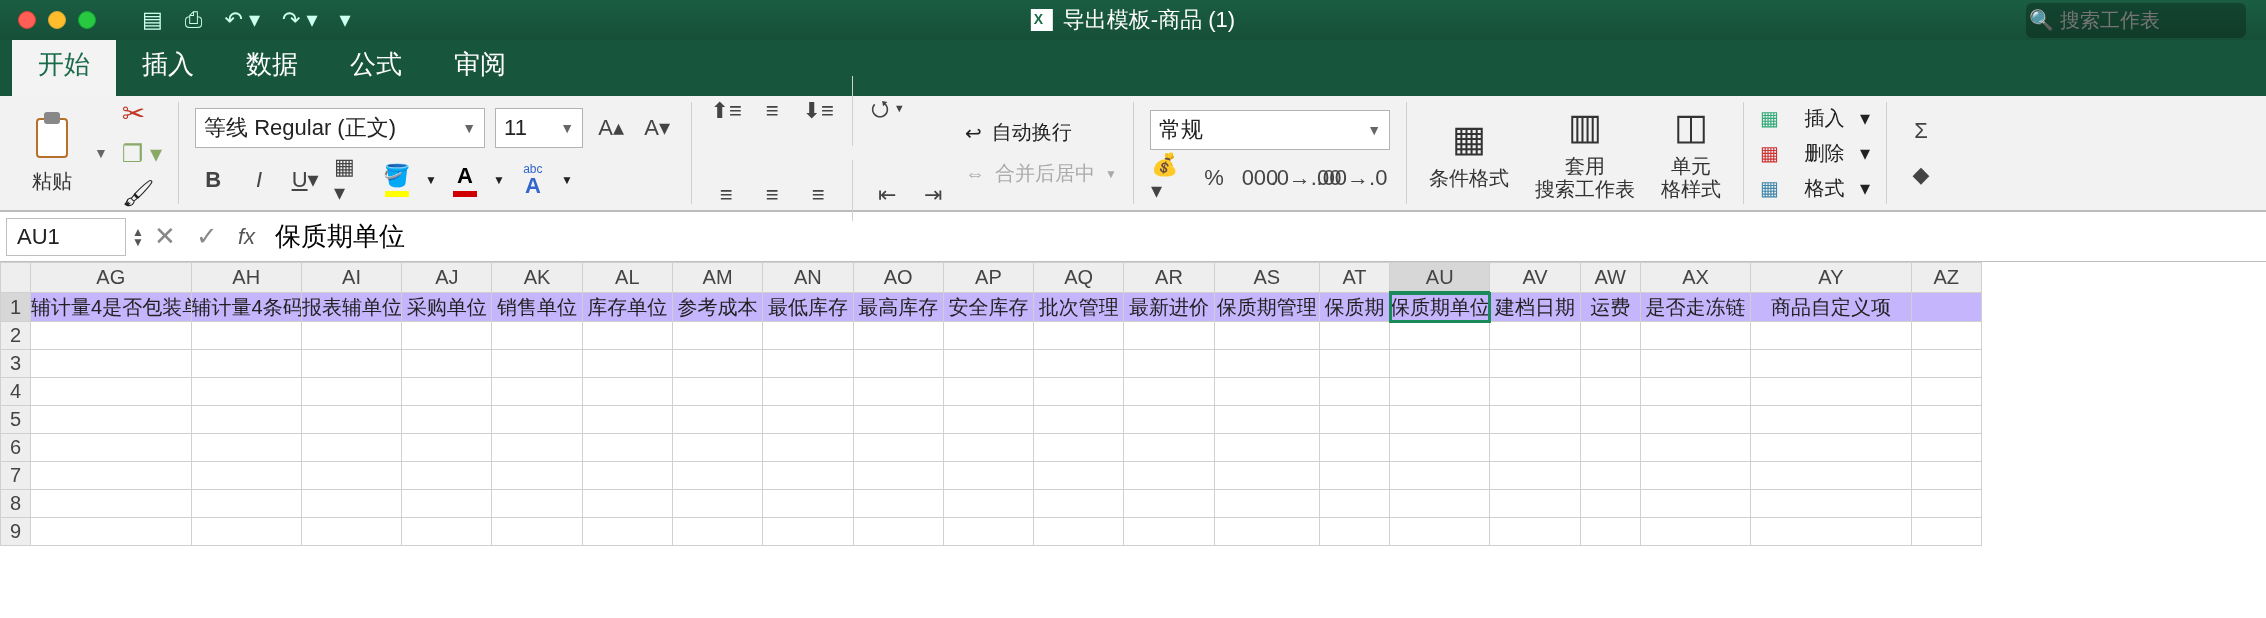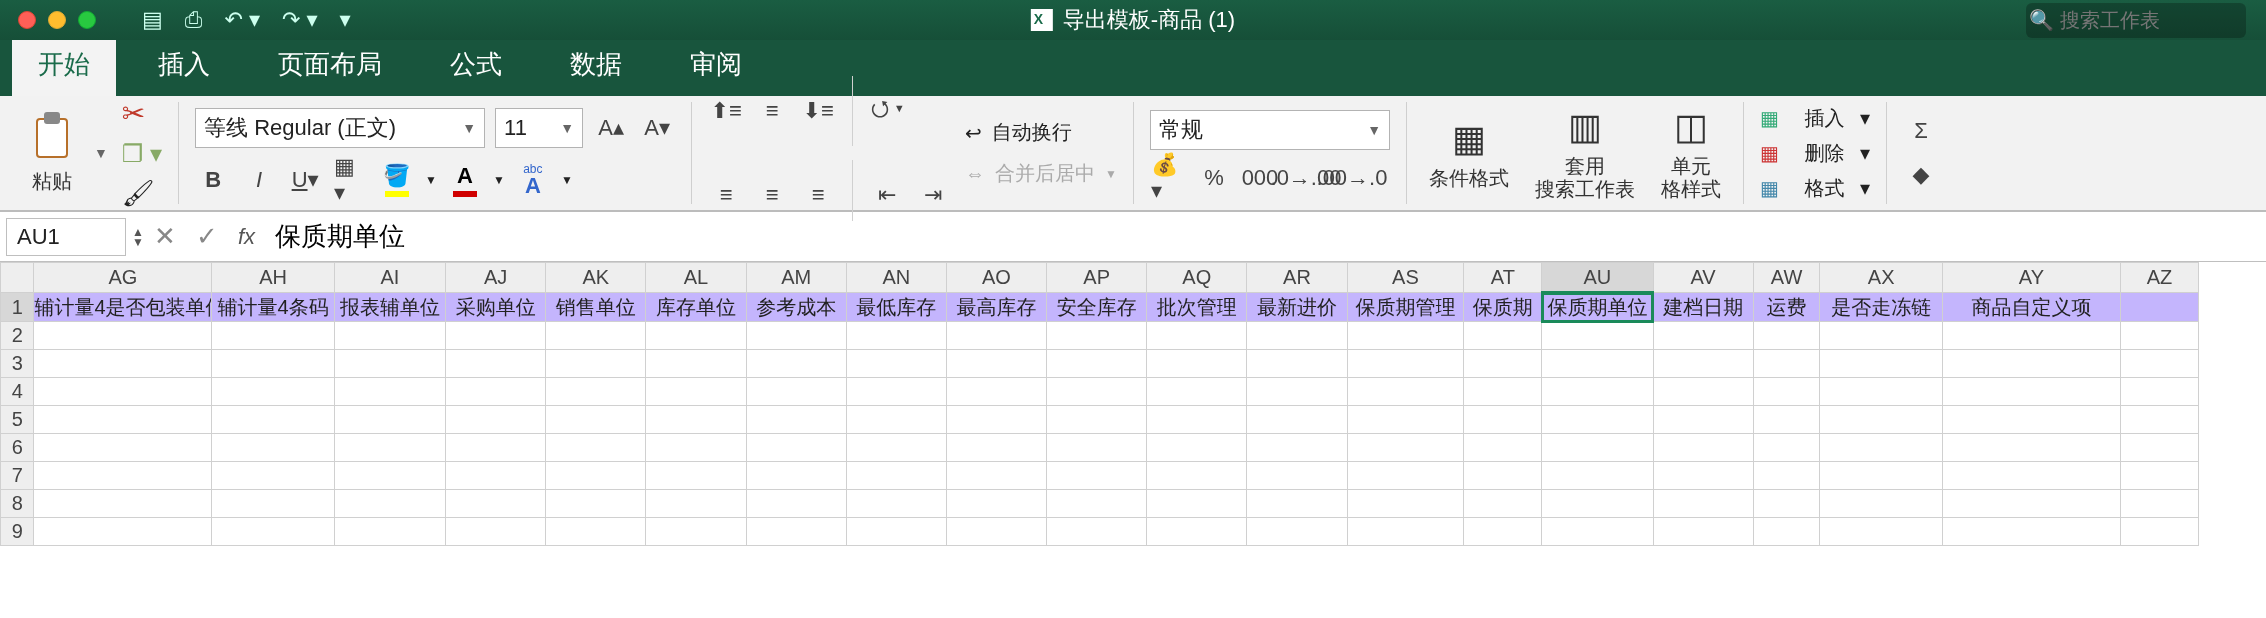--- a/index.html
+++ b/index.html
@@ -15,21 +15,21 @@
   .qat { display: flex; gap: 22px; padding-left: 28px; align-items:center; }
   .qat .qbtn { color:#cfe; font-size:22px; }
   .title-center { position:absolute; left:50%; transform:translateX(-50%); display:flex; align-items:center; gap:10px; color:#fff; font-size:22px;}
   .doc-icon { width:22px; height:22px; background:#fff; display:inline-block; position:relative;}
   .doc-icon::after { content:"X"; color:#1a6b4a; font-weight:bold; font-size:14px; position:absolute; left:3px; top:2px;}
   .search-wrap { margin-left:auto; padding-right:20px; display:flex; align-items:center;}
   .search-box { background: rgba(0,0,0,0.25); border:none; border-radius:6px; padding:6px 14px 6px 34px; color:#ccc; font-size:20px; width:220px;}
   .search-ico { position:relative; left:28px; color:#ddd; font-size:20px;}
 
   
-  .ribbon-tabs { background: #18553d; height: 56px; display:flex; align-items:flex-end; padding-left: 12px; gap: 16px; }
+  .ribbon-tabs { background: #18553d; height: 56px; display:flex; align-items:flex-end; padding-left: 12px; gap: 0; }
   .tab { color:#fff; font-size:26px; padding: 12px 26px 14px; cursor:pointer;}
   .tab.active { background:#f3f3f3; color:#1a6b4a; border-radius: 4px 4px 0 0;}
 
   
   .ribbon { background: #f2f2f2; border-bottom: 2px solid #bcbcbc; height: 116px; display:flex; align-items:stretch; padding: 6px 8px; }
   .group { border-right: 1.5px solid #cfcfcf; display:flex; align-items:center; padding: 0 16px; gap:14px; }
   .group:last-child { border-right:none; }
   .bigbtn { display:flex; flex-direction:column; align-items:center; gap:6px; font-size:20px; color:#333; padding: 4px 6px; }
   .bigbtn .ico { width:44px; height:44px; display:flex; align-items:center; justify-content:center; font-size:36px;}
   .stack { display:flex; flex-direction:column; gap:10px; }
@@ -46,21 +46,21 @@
   .formula-bar { display:flex; align-items:center; border-bottom:1.5px solid #bfbfbf; height:50px; background:#fff; }
   .namebox { width:120px; border:1px solid #bfbfbf; height:38px; margin:0 6px; display:flex; align-items:center; padding:0 10px; font-size:22px; }
   .nb-spin { display:flex; flex-direction:column; gap:0px; }
   .nb-spin span{ font-size:12px; color:#555; line-height:10px;}
   .fcancel,.faccept { width:42px; text-align:center; color:#888; font-size:26px;}
   .fx { font-style:italic; color:#555; padding:0 10px; font-size:22px;}
   .finput { flex:1; border:none; font-size:26px; padding:0 10px; outline:none;}
 
   
   .grid-wrap { overflow:hidden; }
-  table.grid { border-collapse:collapse; table-layout:fixed; width:2199px;}
+  table.grid { border-collapse:collapse; table-layout:fixed; width:1982px;}
   .grid th, .grid td { border:1px solid #d0d0d0; height:28px; font-size:20px; text-align:center; white-space:nowrap; overflow:hidden; font-weight:normal;}
   .grid thead th { background:#eee; color:#444; font-weight:normal; height:30px;}
   .grid tbody th.rowh { background:#eee; width:30px; color:#444;}
   .grid thead th.selcol { background:#d7d7d7;}
   .grid thead th.corner { background:#eee; width:30px;}
   td.hl { background:#ffff00;}
   td.selcell { outline:3px solid #1a8a5a; outline-offset:-2px;}
   tr.row1 td { background:#c4b5fd;margin-top:12px; }
   tr.row1 th.rowh { background:#d7d7d7;}
   thead th.selcol { border-bottom:3px solid #1a8a5a; }
@@ -94,23 +94,22 @@
   </div>
   <div class="search-wrap">
     <span class="search-ico">🔍</span>
     <input class="search-box" placeholder="搜索工作表" style="">
   </div>
 </div>
 
 <div class="ribbon-tabs">
   <div class="tab active">开始</div>
   <div class="tab">插入</div>
-  <div class="tab">页面布局</div>
+  <div class="tab">数据</div>
   <div class="tab">公式</div>
-  <div class="tab">数据</div>
   <div class="tab">审阅</div>
 </div>
 
 <div class="ribbon">
 
   <div class="group">
     <div class="bigbtn">
       <div class="paste-ico">
         <div class="board"></div>
           <div class="clip"></div>

